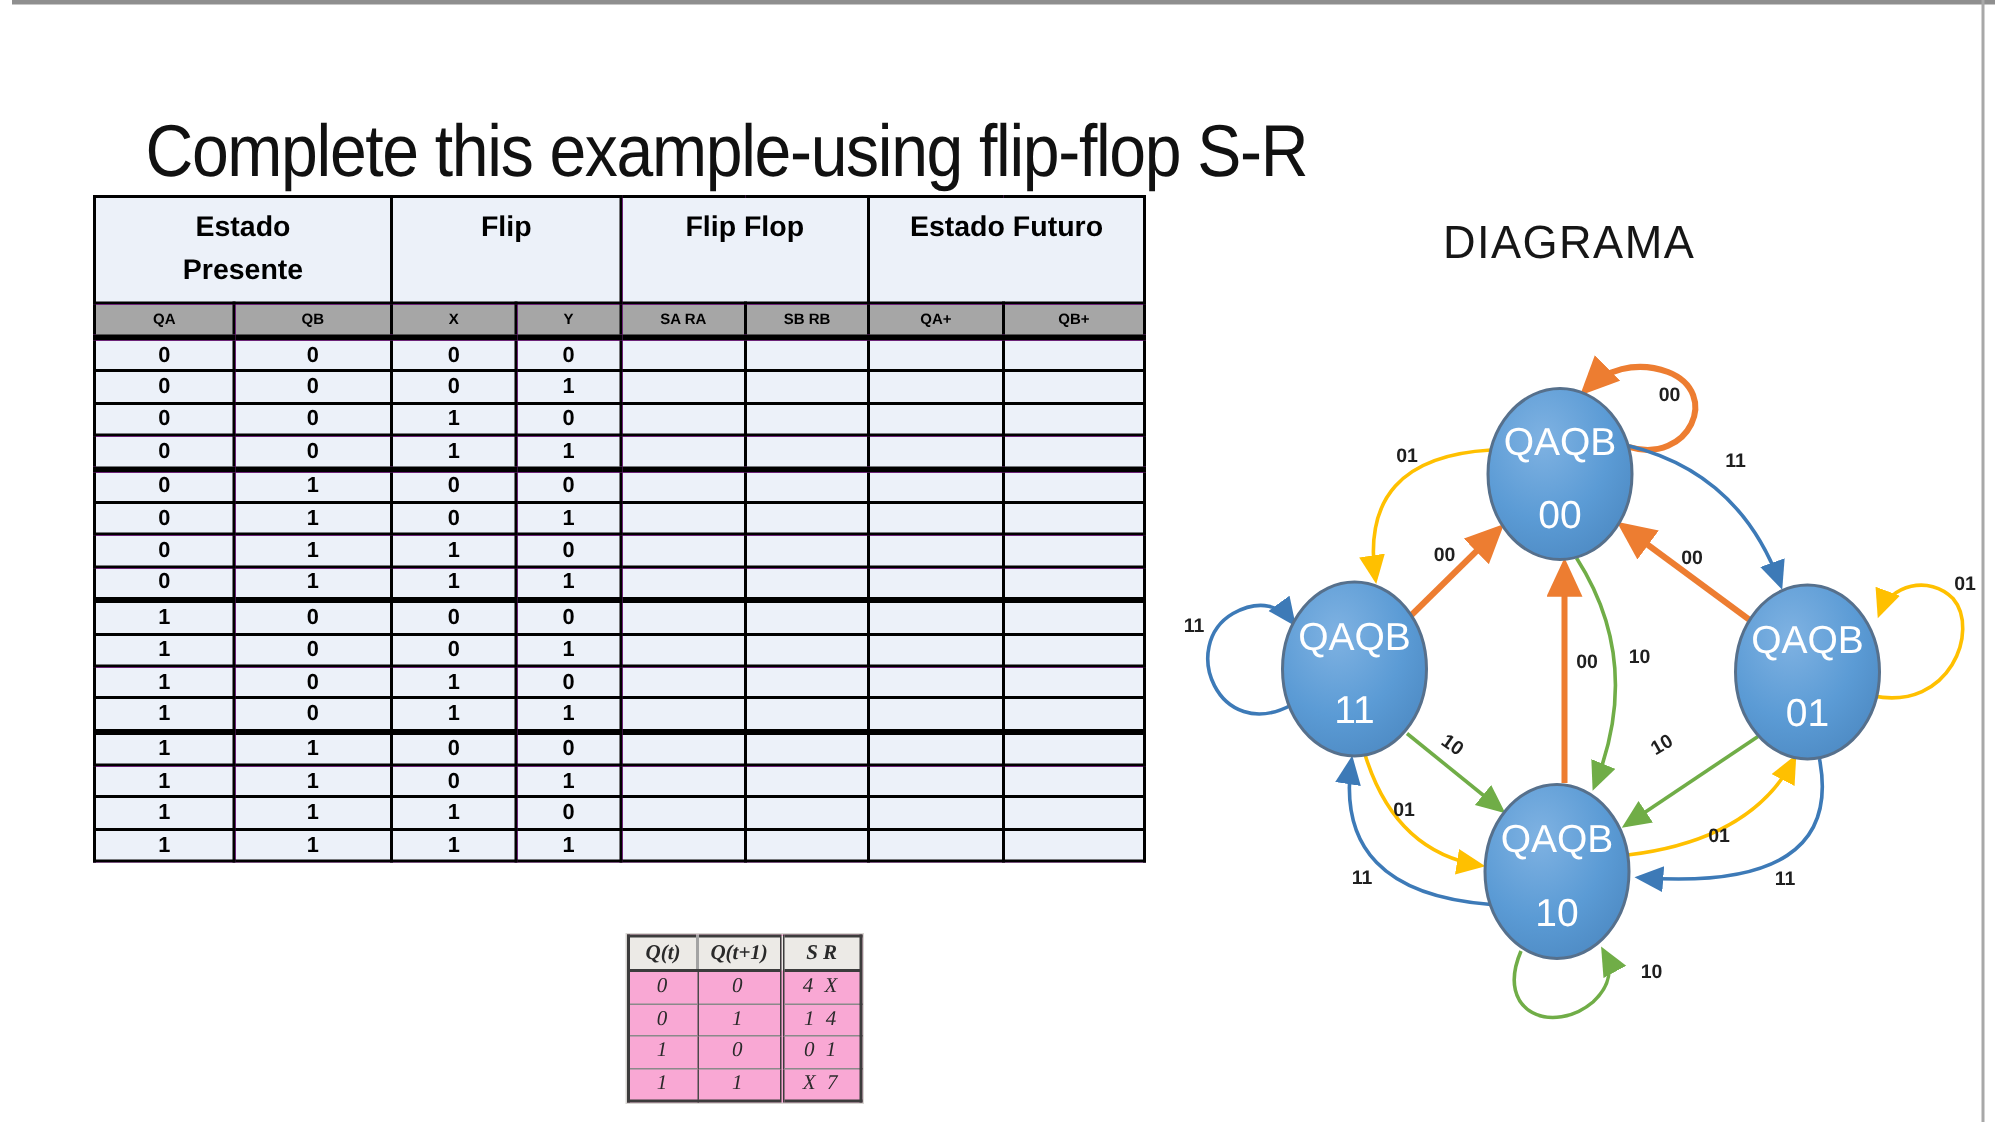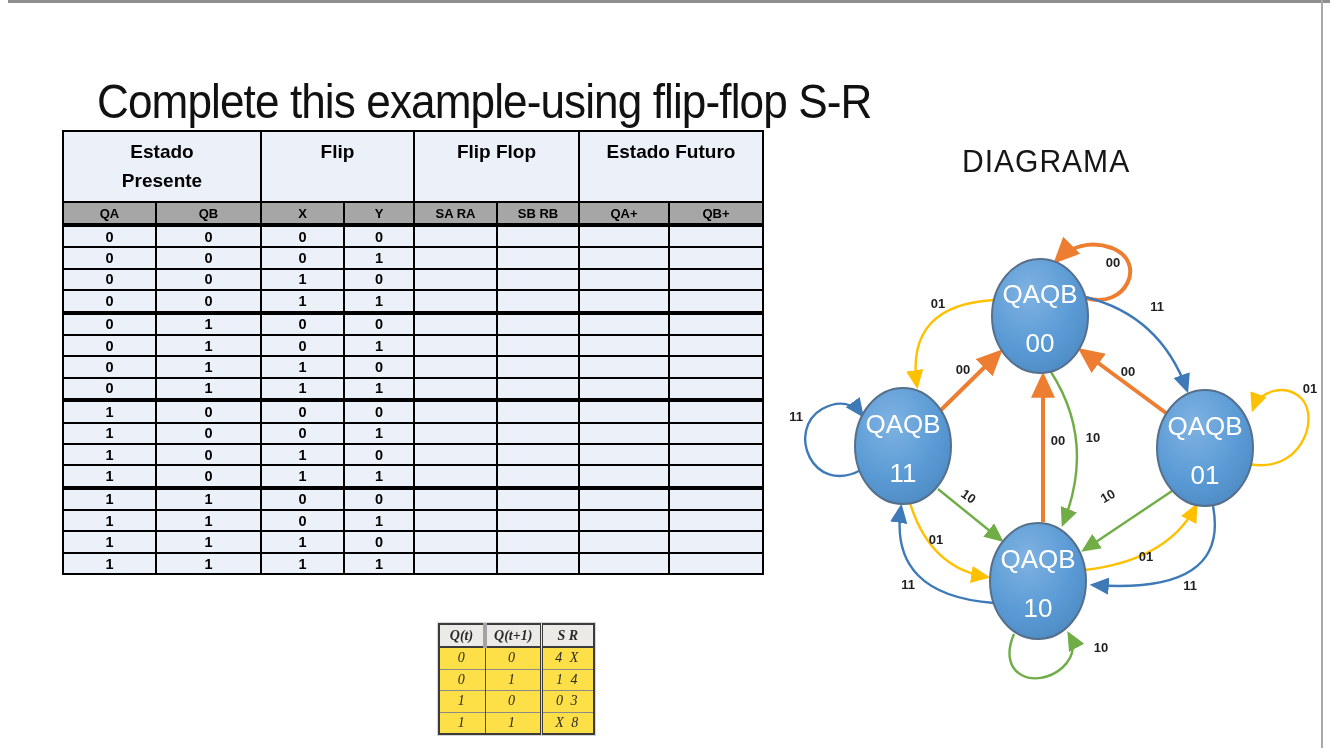--- a/index.html
+++ b/index.html
@@ -26,36 +26,35 @@
   }
   table.truth td,table.truth th{
     border:2px solid #000;text-align:center;vertical-align:middle;
     font-weight:bold;color:#000;padding:0;overflow:hidden;
   }
   table.truth thead tr.groups th{
     height:64px;font-size:19px;vertical-align:top;padding-top:5px;background:#ecf1f9;line-height:1.55;
   }
   .hdr-narrow{max-width:120px;margin:0 auto;}
   table.truth thead tr.subhdr th{
-    height:20px;font-size:13px;background:#a6a6a6;border-bottom:4px solid #000;
+    height:20px;font-size:10px;background:#a6a6a6;border-bottom:4px solid #000;
   }
   table.truth tbody td{height:19.4px;font-size:14.5px;background:#ecf1f9;}
   table.truth tbody tr:nth-child(4n):not(:last-child) td{border-bottom:4px solid #000;}
 
   
   table.excite{
     position:absolute;left:418px;top:623px;border-collapse:collapse;table-layout:fixed;
-    width:155px;border:2px solid #3c3c3c;background:#fde047;
+    width:155px;border:2px solid #3c3c3c;background:#f9a8d4;
     font-family:"Liberation Serif",serif;font-style:italic;color:#2a2a2a;
     box-shadow:0 0 0 1px #d8d6d2;
-    margin-left:20px;
   }
   table.excite th{
     font-size:14px;font-weight:bold;height:19px;border-bottom:2px solid #3c3c3c;
-    background:#eceae6;border-left:4px solid #a3a3a3;text-align:center;
+    background:#eceae6;border-left:2px solid #a3a3a3;text-align:center;
   }
   table.excite td{
     font-size:14px;height:18.5px;text-align:center;border-top:1px solid #8a8a8a;
     border-left:1px solid #4a4a4a;letter-spacing:2px;
   }
   table.excite th.sr,table.excite td.sr{border-left:3px double #3c3c3c;}
   table.excite th:first-child,table.excite td:first-child{border-left:none;}
 
   svg.state-diagram{position:absolute;left:0;top:0;}
   .node-label{fill:#ffffff;font-size:26px;font-family:"Liberation Sans",sans-serif;text-anchor:middle;}
@@ -290,26 +289,26 @@
         <td class="sr">4 X</td>
       </tr>
       <tr>
         <td>0</td>
         <td>1</td>
         <td class="sr">1 4</td>
       </tr>
       <tr>
         <td>1</td>
         <td>0</td>
-        <td class="sr">0 3</td>
-      </tr>
-      <tr>
-        <td>1</td>
-        <td>1</td>
-        <td class="sr">X 8</td>
+        <td class="sr">0 1</td>
+      </tr>
+      <tr>
+        <td>1</td>
+        <td>1</td>
+        <td class="sr">X 7</td>
       </tr>
     </tbody>
 </table>
 
 <div class="diagram-title">DIAGRAMA</div>
 
 <svg class="state-diagram" width="1330" height="748" viewBox="0 0 1330 748">
   <defs>
     <radialGradient id="nodeGrad" cx="38%" cy="30%" r="85%">
       <stop offset="0%" stop-color="#7fb2e2"></stop>

